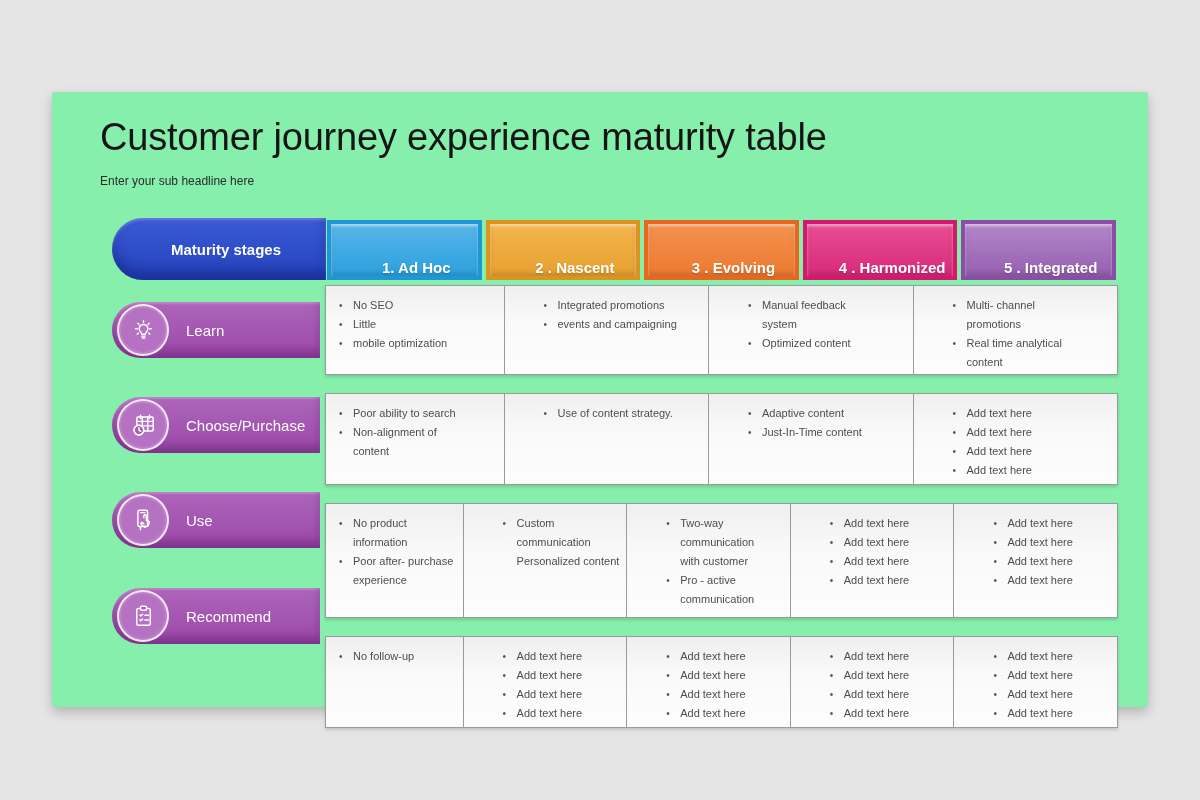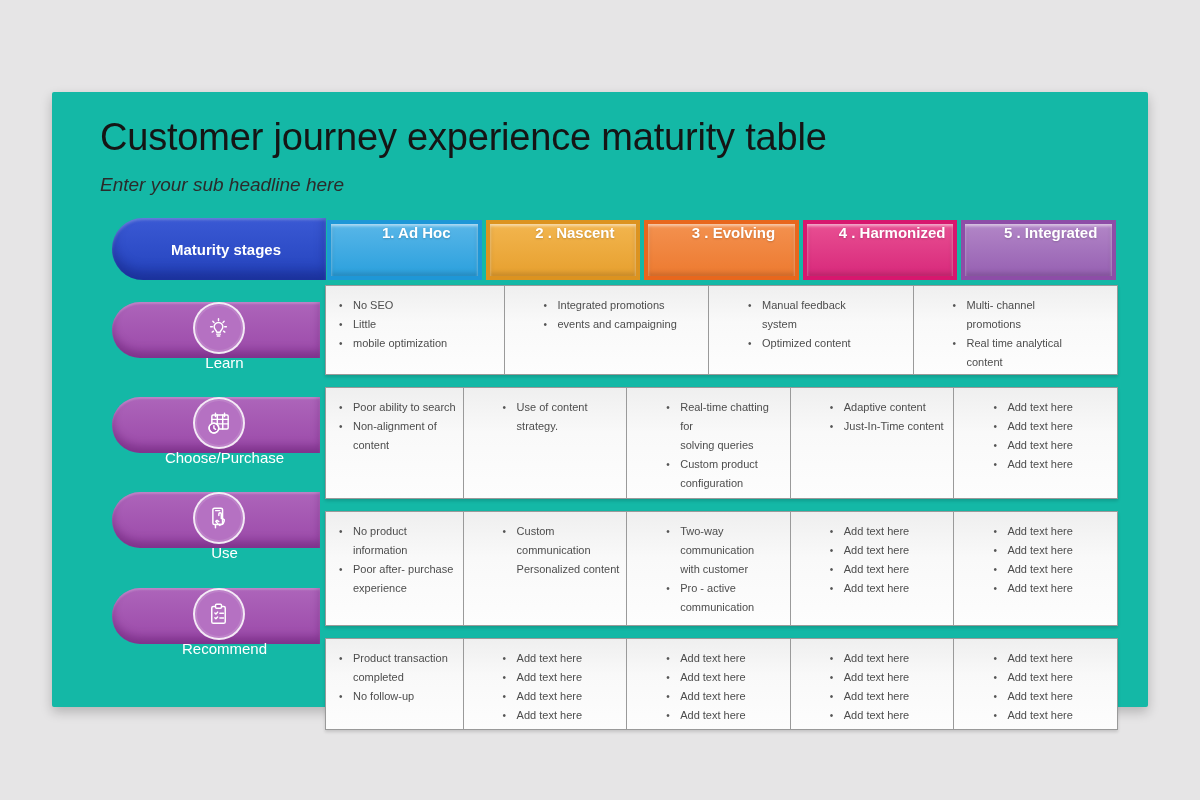--- a/index.html
+++ b/index.html
@@ -4,75 +4,74 @@
 <style>
   html,body{margin:0;padding:0;}
   body{
     width:1200px;height:800px;overflow:hidden;
     background:#e6e5e6;
     font-family:"Liberation Sans", sans-serif;
     position:relative;
   }
   .slide{
     position:absolute;left:52px;top:92px;width:1096px;height:615px;
-    background:#14b8a6;border-radius:2px;
+    background:#86efac;border-radius:2px;
     box-shadow:0 5px 12px rgba(0,0,0,.22);
   }
   .title{
     position:absolute;left:48px;top:24px;
     font-size:38px;font-weight:500;color:#151515;letter-spacing:-.2px;
   }
   .subtitle{
     position:absolute;left:48px;top:82px;
-    font-size:19px;color:#2b2b2b;font-style:italic;
+    font-size:12px;color:#2b2b2b;
   }
   .matrix{position:absolute;left:60px;top:126px;width:1008px;height:460px;}
 
   
   .corner-pill{
     position:absolute;left:0;top:0;width:214px;height:62px;
     border-radius:31px 0 0 31px;
     display:flex;align-items:center;justify-content:center;
     box-shadow:inset 0 -9px 12px rgba(10,15,90,.35), inset 0 2px 3px rgba(255,255,255,.25);
   }
   .corner-pill span{color:#fff;font-size:15px;font-weight:bold;padding-left:14px;}
   .stage-headers{
     position:absolute;left:215px;top:2px;width:789px;height:60px;
     display:flex;gap:4px;
   }
   .stage-box{
     flex:1;border:4px solid;box-sizing:border-box;
-    display:flex;align-items:flex-start;justify-content:center;
+    display:flex;align-items:flex-end;justify-content:center;
     box-shadow:inset 0 2px 3px rgba(255,255,255,.55), inset 0 -3px 5px rgba(0,0,0,.15);
     padding-left:24px;
   }
   .stage-box span{color:#fff;font-size:15px;font-weight:bold;text-shadow:0 1px 2px rgba(0,0,0,.18);}
 
   
   .row-pill{
     position:absolute;left:0;width:208px;height:56px;
     border-radius:28px 0 0 28px;
     display:flex;align-items:center;
     box-shadow:inset 0 -7px 9px rgba(75,8,85,.35), inset 0 2px 2px rgba(255,255,255,.22);
-    flex-direction:column;
   }
   .pill-icon{
     width:48px;height:48px;border-radius:50%;
     margin-left:5px;flex:0 0 auto;
     border:2px solid rgba(255,255,255,.85);
     display:flex;align-items:center;justify-content:center;
     box-shadow:inset 0 0 0 2px rgba(255,255,255,.12);
   }
   .pill-label{color:#fff;font-size:15px;margin-left:17px;white-space:nowrap;}
 
   
   .grid{position:absolute;left:213px;top:67px;width:793px;}
   .grid-band{
     display:flex;box-sizing:border-box;
-    border:1px solid #9a9a9a;margin-bottom:12px;
+    border:1px solid #9a9a9a;margin-bottom:18px;
     background:linear-gradient(180deg,#efefef 0%,#f9f9f9 40%,#fdfdfd 100%);
     box-shadow:0 2px 3px rgba(0,0,0,.15);
     gap:26px;
   }
   .cell{
     flex:1;box-sizing:border-box;
     border-right:1px solid #9a9a9a;
     padding:10px 6px 4px 10px;overflow:hidden;
   }
   .cell:last-child{border-right:none;}
@@ -183,34 +182,28 @@
 system</div>
             <div class="bullet">Optimized content</div>
           </div>
           <div class="cell">
             <div class="bullet">Multi- channel
 promotions</div>
             <div class="bullet">Real time analytical
 content</div>
           </div>
         </div>
-        <div class="grid-band" style="height: 112px;">
+        <div class="grid-band" style="height: 92px;">
           <div class="cell">
             <div class="bullet">Poor ability to search</div>
             <div class="bullet">Non-alignment of
 content</div>
           </div>
           <div class="cell">
             <div class="bullet">Use of content strategy.</div>
-          </div>
-          <div class="cell">
-            <div class="bullet">Real-time chatting for
-solving queries</div>
-            <div class="bullet">Custom product
-configuration</div>
           </div>
           <div class="cell">
             <div class="bullet">Adaptive content</div>
             <div class="bullet">Just-In-Time content</div>
           </div>
           <div class="cell">
             <div class="bullet">Add text here</div>
             <div class="bullet">Add text here</div>
             <div class="bullet">Add text here</div>
             <div class="bullet">Add text here</div>
@@ -240,22 +233,20 @@
           </div>
           <div class="cell">
             <div class="bullet">Add text here</div>
             <div class="bullet">Add text here</div>
             <div class="bullet">Add text here</div>
             <div class="bullet">Add text here</div>
           </div>
         </div>
         <div class="grid-band" style="height: 92px;">
           <div class="cell">
-            <div class="bullet">Product transaction
-completed</div>
             <div class="bullet">No follow-up</div>
           </div>
           <div class="cell">
             <div class="bullet">Add text here</div>
             <div class="bullet">Add text here</div>
             <div class="bullet">Add text here</div>
             <div class="bullet">Add text here</div>
           </div>
           <div class="cell">
             <div class="bullet">Add text here</div>

